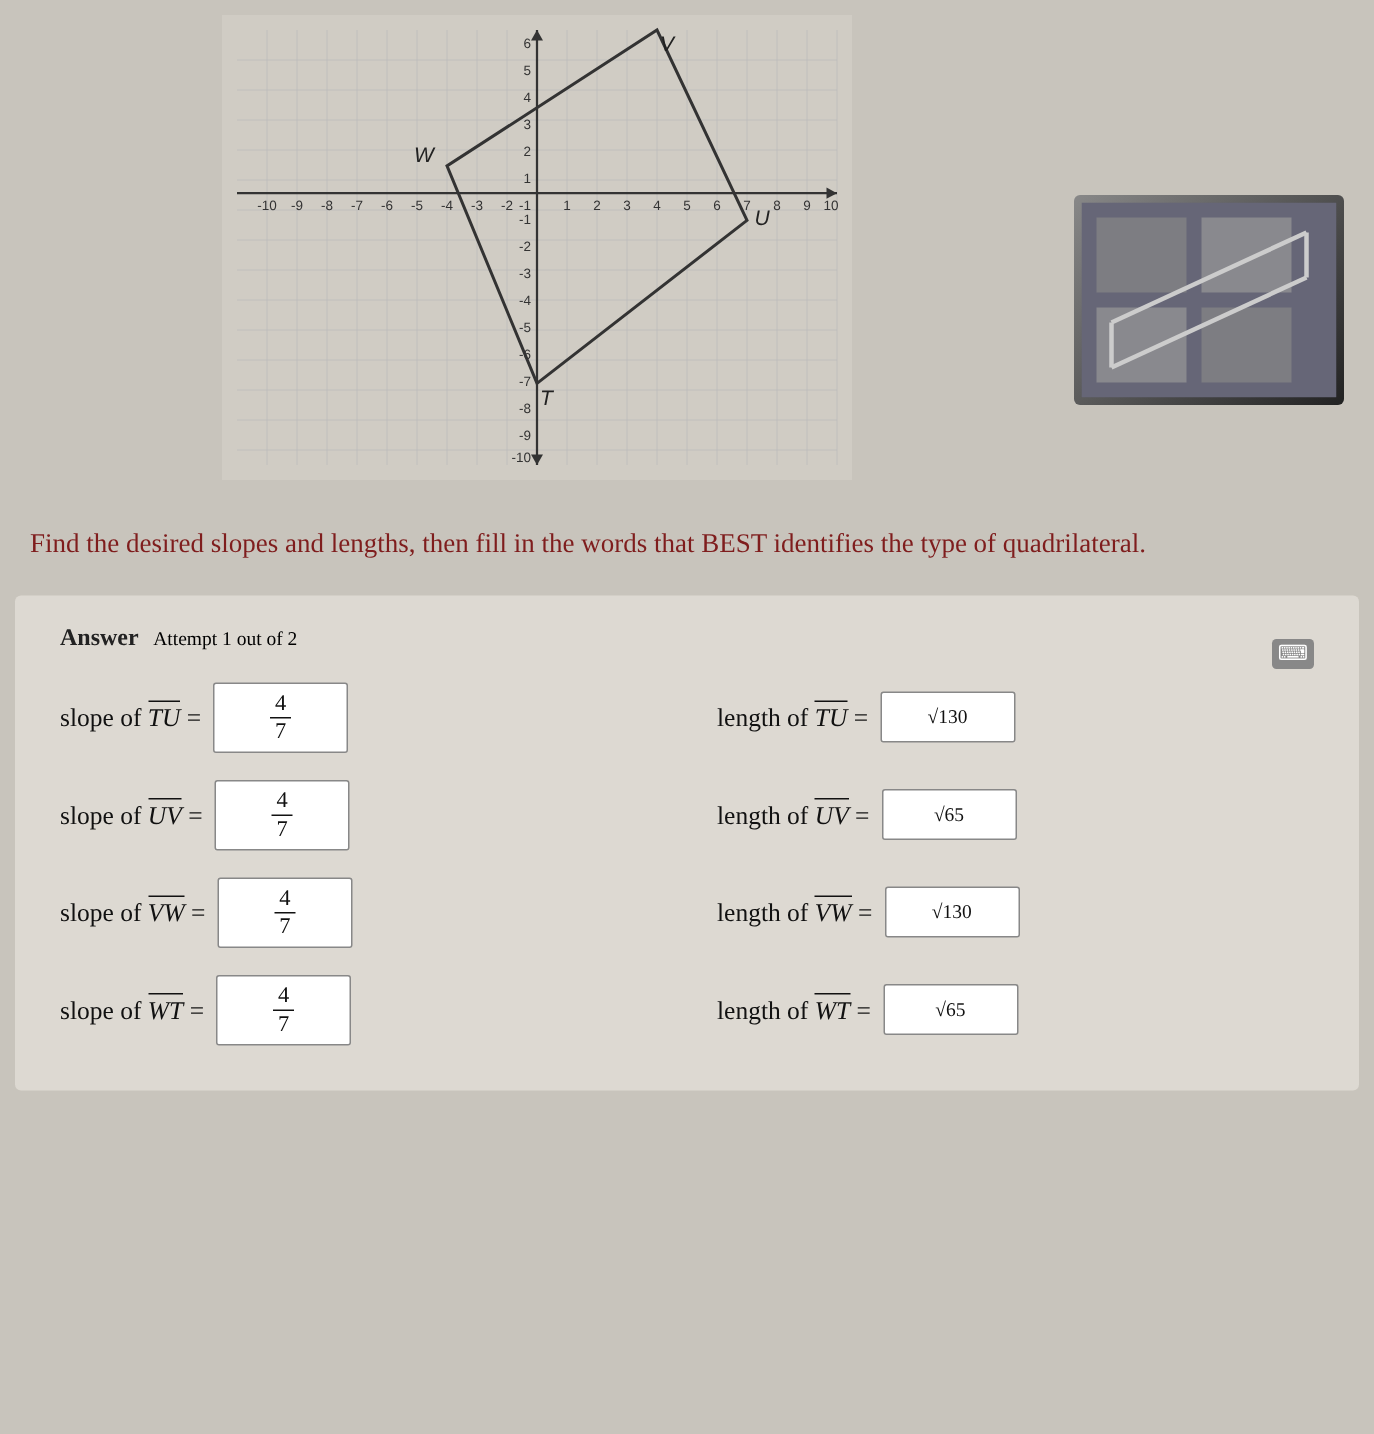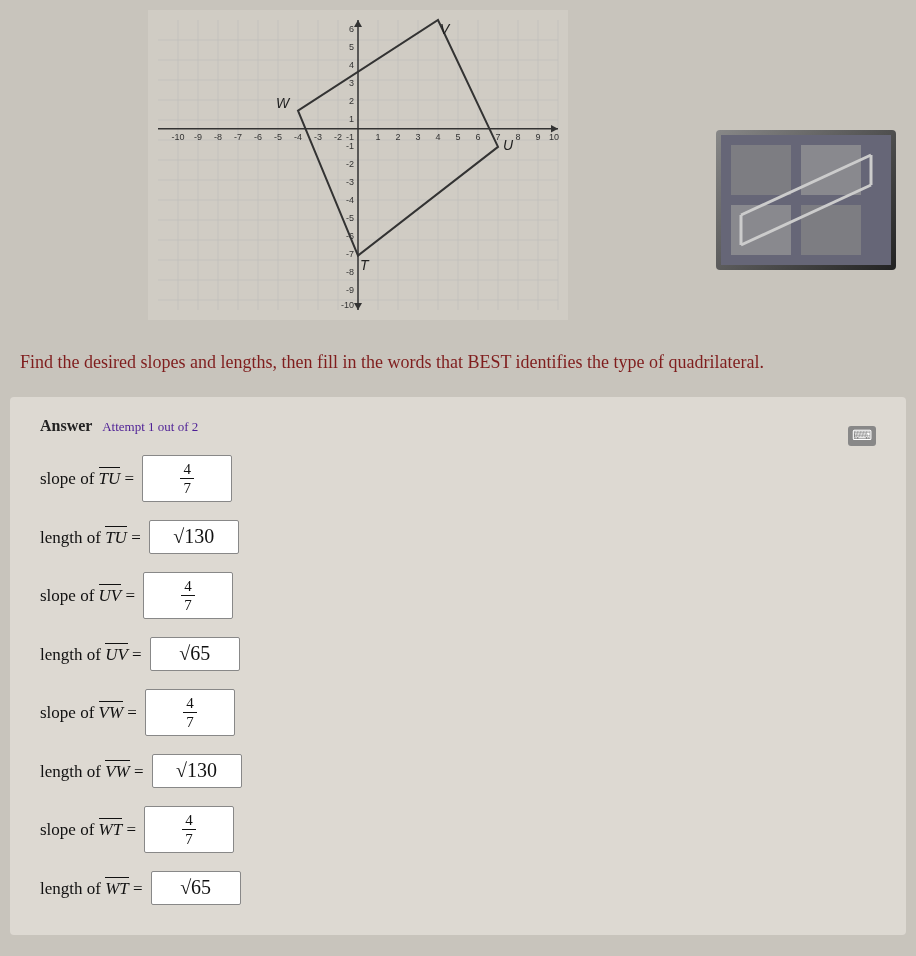--- a/index.html
+++ b/index.html
@@ -62,27 +62,27 @@
       color: #222;
     }
 
     .answer-header strong {
       font-weight: bold;
       font-size: 16px;
     }
 
     .answer-header .attempt {
       font-size: 13px;
-      color: #4c1d95;
+      color: #000000;
       margin-left: 6px;
     }
 
     .rows-grid {
       display: grid;
-      grid-template-columns: 1fr;
+      grid-template-columns: 1fr 1fr;
       gap: 18px 40px;
     }
 
     .answer-row {
       display: flex;
       align-items: center;
       gap: 8px;
       font-size: 17px;
     }
 
@@ -122,21 +122,21 @@
       display: inline-block;
       border-top: 1.5px solid #111;
       padding-top: 1px;
       font-style: italic;
     }
 
     .sqrt-box {
       display: inline-flex;
       align-items: center;
       gap: 2px;
-      font-size: 20px;
+      font-size: 13px;
     }
 
     .keyboard-icon {
       width: 28px;
       height: 20px;
       background: #888;
       border-radius: 3px;
       display: flex;
       align-items: center;
       justify-content: center;

